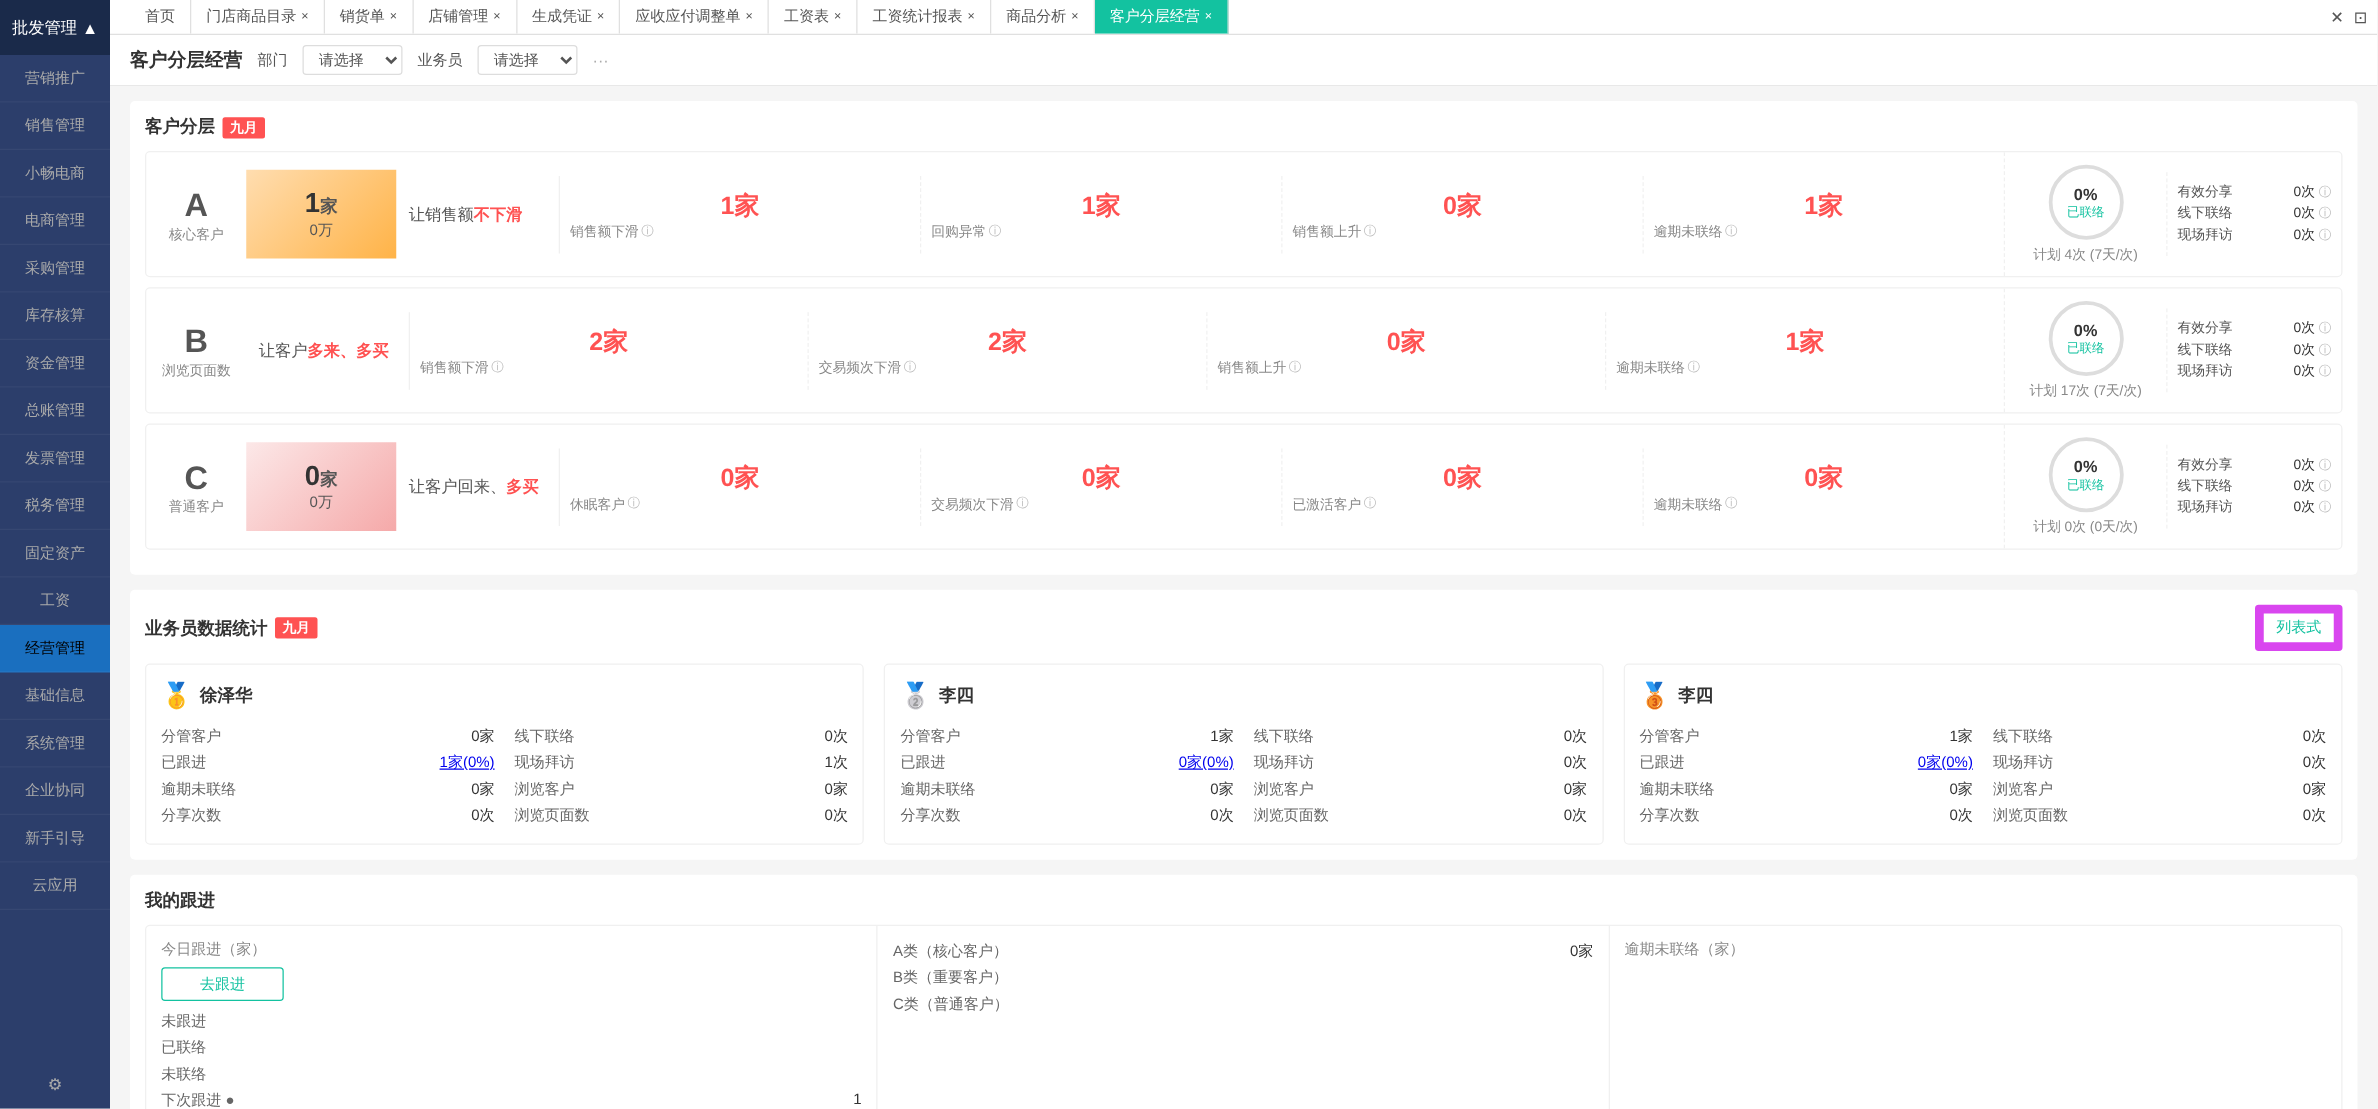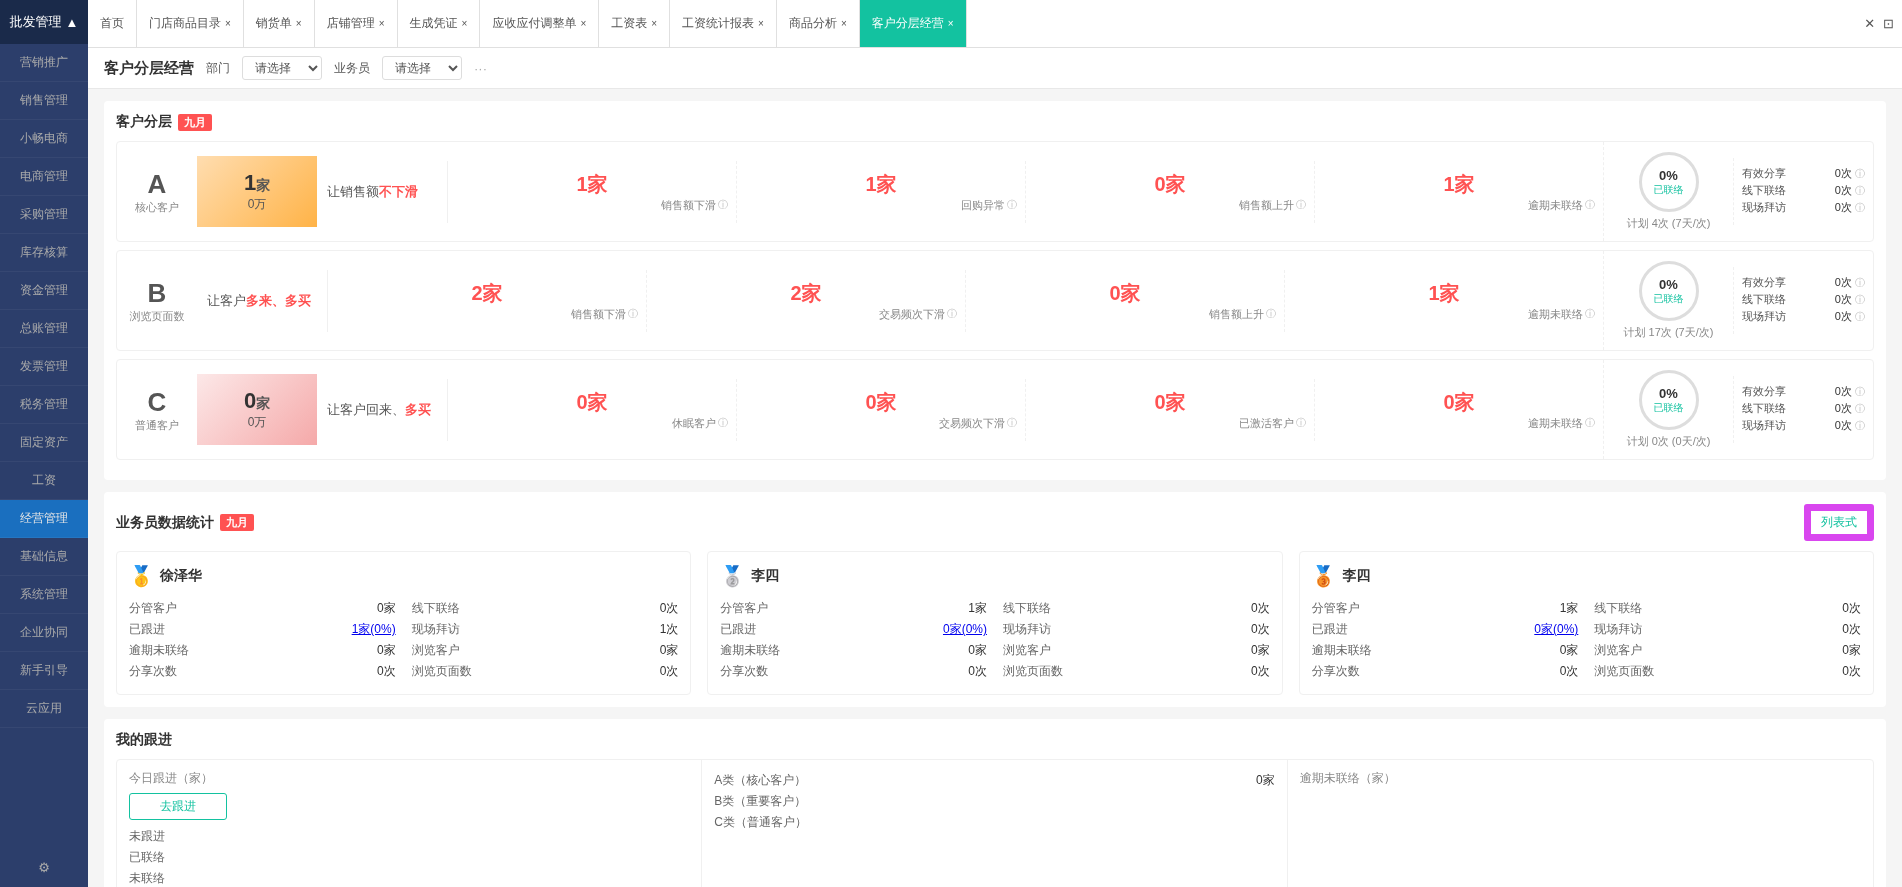--- a/index.html
+++ b/index.html
@@ -28,21 +28,21 @@
       height: 44px;
     }
     .sidebar-item {
       padding: 10px 4px;
       text-align: center;
       font-size: 12px;
       color: #aaa;
       cursor: pointer;
       border-bottom: 1px solid rgba(255,255,255,0.05);
     }
-    .sidebar-item.active { background: #1a6fbf; color: #e5e5e5; }
+    .sidebar-item.active { background: #1a6fbf; color: #000000; }
     .sidebar-footer {
       margin-top: auto;
       padding: 12px 4px;
       text-align: center;
       color: #aaa;
       cursor: pointer;
     }
 
     
     .main {
@@ -51,23 +51,24 @@
       flex-direction: column;
       overflow: hidden;
     }
 
     
     .tabbar {
       background: #fff;
       display: flex;
       align-items: center;
       border-bottom: 1px solid #e0e0e0;
-      height: 48px;
+      height: 28px;
       flex-shrink: 0;
       overflow: hidden;
+      padding-left: 16px;
     }
     .tab {
       padding: 0 12px;
       height: 100%;
       display: flex;
       align-items: center;
       font-size: 12px;
       color: #555;
       border-right: 1px solid #e0e0e0;
       cursor: pointer;
@@ -192,21 +193,21 @@
       border-left: 1px solid #f0f0f0;
     }
     .tier-stat-item {
       flex: 1;
       padding: 10px 8px;
       border-right: 1px dashed #f0f0f0;
       text-align: center;
     }
     .tier-stat-item:last-child { border-right: none; }
     .stat-num { font-size: 20px; font-weight: bold; color: #ff5252; }
-    .stat-label { font-size: 11px; color: #888; display: flex; align-items: center; justify-content: flex-end; gap: 2px; }
+    .stat-label { font-size: 11px; color: #888; display: flex; align-items: center; justify-content: flex-start; gap: 2px; }
     .stat-label .info-icon { color: #bbb; font-size: 10px; }
 
     .tier-contact {
       width: 130px;
       flex-shrink: 0;
       padding: 10px;
       border-left: 1px dashed #f0f0f0;
       text-align: center;
     }
     .contact-circle {

